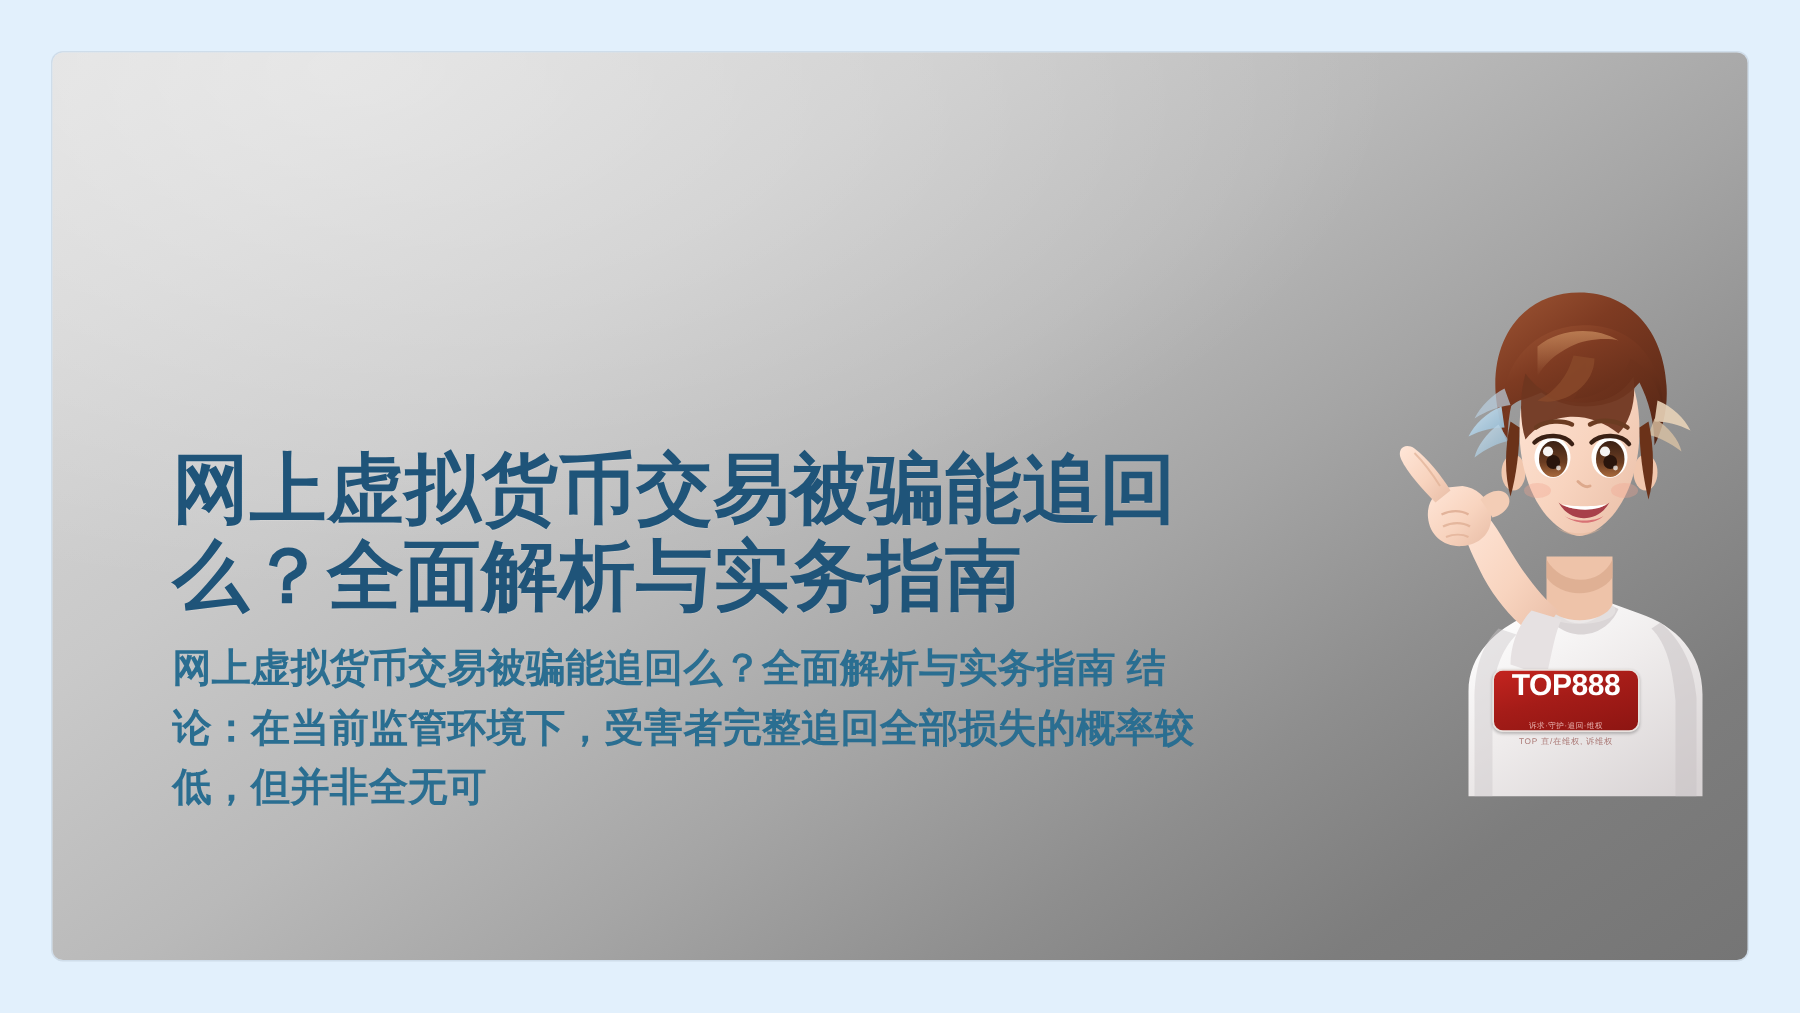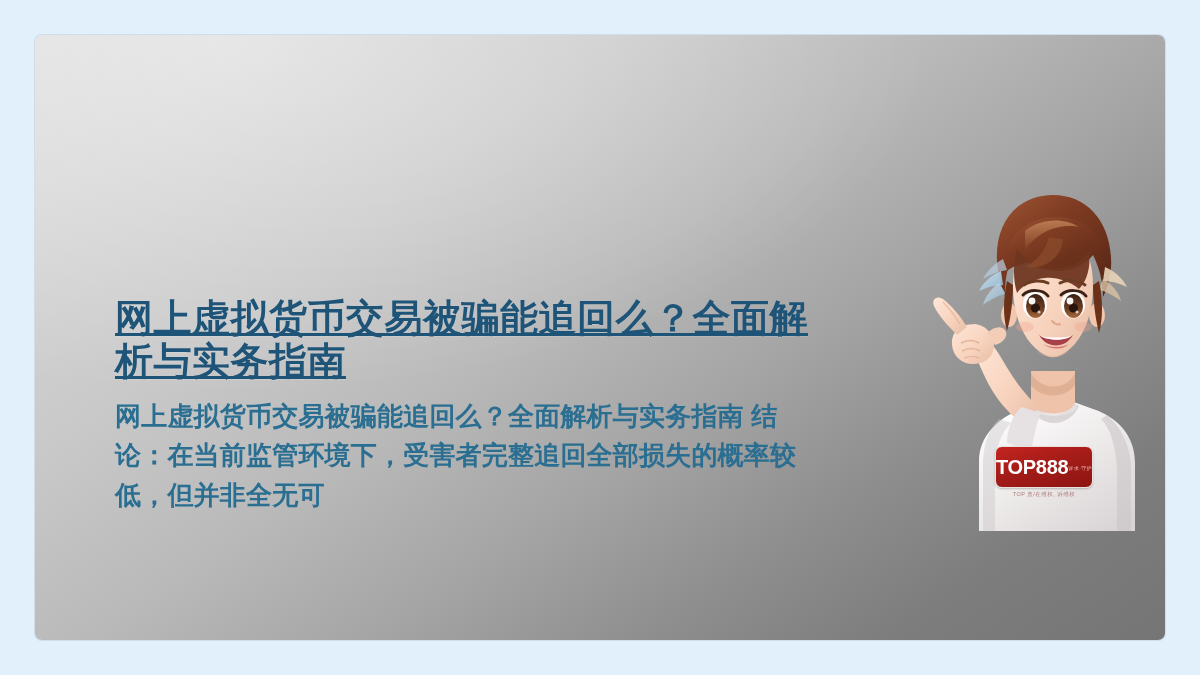--- a/index.html
+++ b/index.html
@@ -51,27 +51,26 @@
 
   
   #text-block {
     position: absolute;
     left: 80px;
     top: 262px;
     width: 710px;
   }
   #slide-title {
     color: #1f5479;
-    font-size: 38px;
+    font-size: 51px;
     font-weight: 700;
     line-height: 1.14;
     letter-spacing: 0.5px;
     text-shadow: 0 1px 0 rgba(255,255,255,0.12);
     word-break: break-all;
-    text-decoration: underline;
   }
   #slide-subtitle {
     margin-top: 13px;
     color: #2a6e91;
     font-size: 26px;
     font-weight: 600;
     line-height: 1.52;
     letter-spacing: 0.2px;
     word-break: break-all;
     max-width: 700px;
@@ -90,23 +89,23 @@
   
   #shirt-badge {
     position: absolute;
     left: 960px; top: 411px;
     width: 98px; height: 42px;
     border-radius: 7px;
     background: linear-gradient(165deg, #c4241f 0%, #a51c18 45%, #8d1512 100%);
     border: 1.5px solid #e8e2de;
     box-shadow: 0 1px 2px rgba(0,0,0,0.22);
     display: flex;
-    flex-direction: row;
+    flex-direction: column;
     align-items: center;
-    justify-content: flex-start;
+    justify-content: space-between;
     overflow: hidden;
   }
   #badge-main {
     color: #ffffff;
     font-size: 20px;
     font-weight: 700;
     letter-spacing: -0.3px;
     line-height: 1;
     white-space: nowrap;
   }

